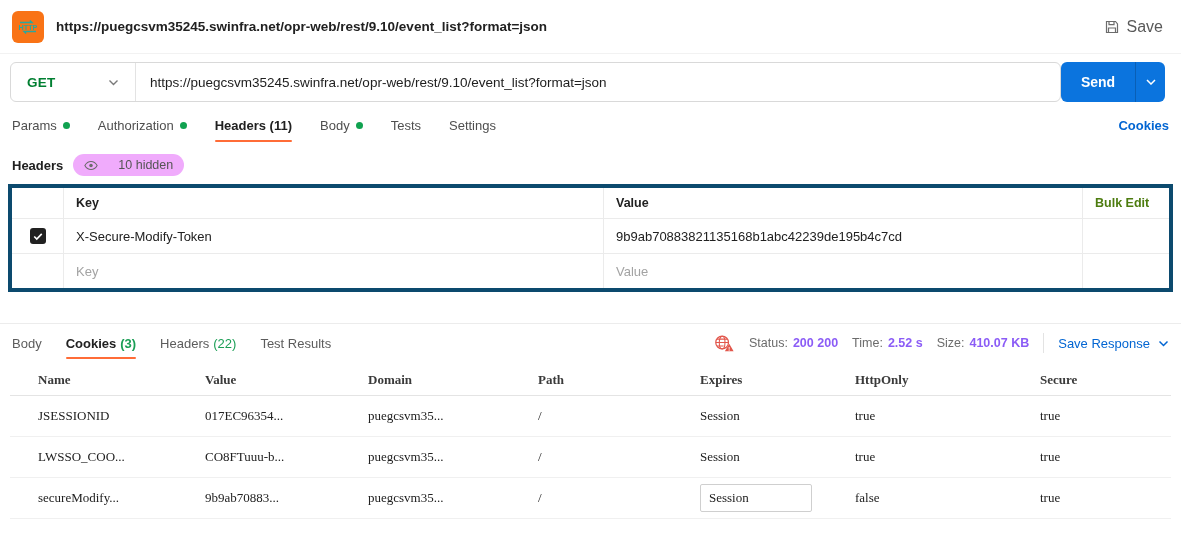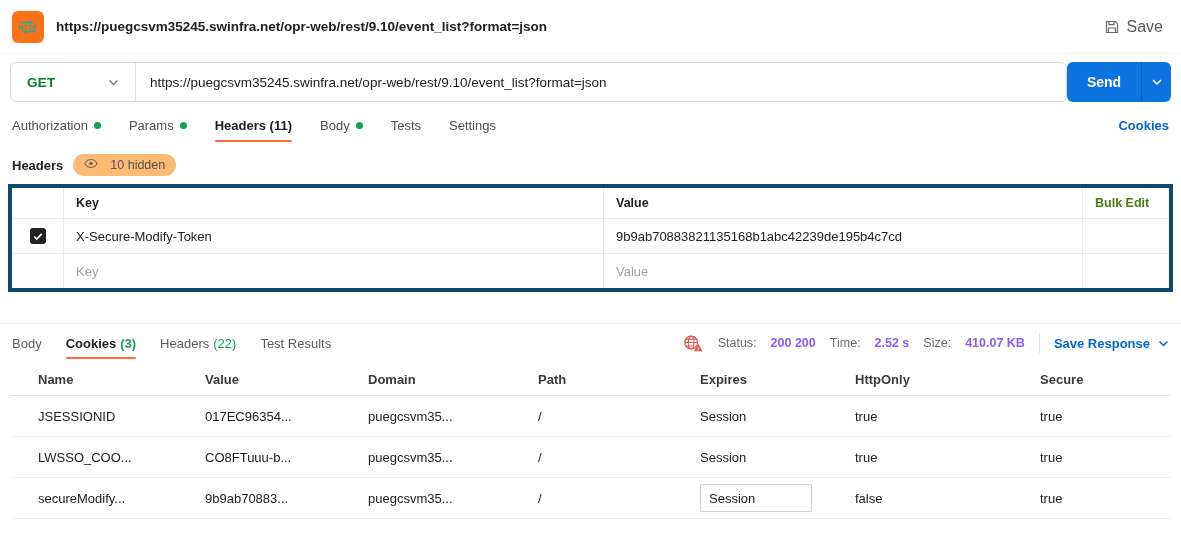--- a/index.html
+++ b/index.html
@@ -9,21 +9,21 @@
   
   .topbar { height:54px; display:flex; align-items:center; padding:0 18px 0 12px;
             border-bottom:1px solid #f2f2f2; }
   .http-icon { width:32px; height:32px; border-radius:6px; background:#f97316;
                display:flex; align-items:center; justify-content:center; flex:0 0 auto; }
   .topbar-title { margin-left:12px; font-size:13.5px; font-weight:bold; color:#212121; }
   .save-btn { margin-left:auto; display:flex; align-items:center; gap:7px; background:none;
               border:none; cursor:pointer; font-family:inherit; font-size:16px; color:#595959; }
 
   
-  .req-row { margin:8px 10px 0 10px; display:flex; gap:0; height:40px; }
+  .req-row { margin:8px 16px 0 10px; display:flex; gap:0; height:40px; }
   .url-box { flex:1; display:flex; align-items:stretch; border:1px solid #d9d9d9;
              border-radius:6px; background:#fff; overflow:hidden; }
   .method { display:flex; align-items:center; justify-content:space-between; width:124px;
             padding:0 16px; background:none; border:none; cursor:pointer; font-family:inherit; }
   .method-label { font-size:13.5px; font-weight:bold; color:#007f31; letter-spacing:.2px; }
   .method .chev { color:#7a7a7a; }
   .vdiv { width:1px; background:#e3e3e3; margin:0; }
   .url-input { flex:1; border:none; outline:none; font-family:inherit; font-size:13.5px;
                color:#212121; padding:0 14px; background:transparent; }
   .send-group { display:flex; width:104px; border-radius:6px; overflow:hidden; background:#0b74de; }
@@ -41,21 +41,21 @@
   .tab.active::after { content:""; position:absolute; left:0; right:0; bottom:6px;
                        height:2px; background:#ff6c37; border-radius:2px; }
   .dot { width:7px; height:7px; border-radius:50%; background:#10a250; }
   .tabs-right { margin-left:auto; }
   .link-btn { background:none; border:none; cursor:pointer; font-family:inherit;
               font-size:13px; font-weight:600; color:#0265d2; }
 
   
   .hmeta { margin:6px 12px 8px 12px; display:flex; align-items:center; gap:10px; }
   .hmeta-title { font-size:13px; font-weight:600; color:#212121; }
-  .pill { display:flex; gap:12px; background:#fdba74; border-radius:14px;
+  .pill { display:flex; align-items:center; gap:20px; background:#f0abfc; border-radius:14px;
           padding:4px 11px; font-size:12.5px; color:#555; cursor:pointer; border:none; font-family:inherit; }
 
   
   .htable { margin:0 8px; border:4px solid #0c4a6e; }
   .hrow { display:grid; grid-template-columns:52px 540px 1fr 86px; }
   .hrow + .hrow { border-top:1px solid #ebebeb; }
   .hrow.head { height:30px; }
   .hrow.body { height:35px; }
   .hcell { display:flex; align-items:center; padding:0 12px; border-right:1px solid #ebebeb;
            font-size:13px; color:#212121; overflow:hidden; white-space:nowrap; }
@@ -73,36 +73,36 @@
   
   .section-divider { margin-top:31px; border-top:1px solid #ececec; }
   .resp-tabs { margin:0 12px; height:38px; display:flex; align-items:center; gap:24px; }
   .rtab { position:relative; height:100%; display:flex; align-items:center; gap:4px;
           font-size:13px; color:#5c5c5c; cursor:pointer; }
   .rtab.active { color:#212121; font-weight:600; }
   .rtab.active::after { content:""; position:absolute; left:0; right:0; bottom:3px;
                         height:2px; background:#ff6c37; border-radius:2px; }
   .count { color:#1a9e55; }
   .resp-right { margin-left:auto; display:flex; align-items:center; gap:14px; }
-  .stat { display:flex; gap:14px; font-size:12.5px; cursor:default; }
+  .stat { display:flex; gap:5px; font-size:12.5px; cursor:default; }
   .stat .lab { color:#6b6b6b; }
   .stat .val { color:#8b5cf6; font-weight:600; }
   .stat-div { width:1px; height:20px; background:#e3e3e3; }
   .save-resp { display:flex; align-items:center; gap:8px; background:none; border:none;
-               font-family:inherit; font-size:13px; font-weight:700; color:#0265d2; cursor:pointer; }
+               font-family:inherit; font-size:13px; font-weight:400; color:#0265d2; cursor:pointer; }
 
   
   .ctable { margin:2px 10px 0 10px; }
   .cgrid { display:grid; grid-template-columns:167px 163px 170px 162px 155px 185px 1fr;
            padding-left:28px; align-items:center; }
   .chead { height:32px; border-bottom:1px solid #e4e4e4; }
   .chead .ccell { font-weight:600; font-size:13px; color:#3a3a3a; }
   .crow { height:41px; border-bottom:1px solid #f0f0f0; }
   .ccell { font-size:13px; color:#212121; overflow:hidden; white-space:nowrap;
-           text-overflow:ellipsis; padding-right:16px; }
+           text-overflow:ellipsis; padding-right:16px;font-family:Liberation Serif, serif; }
   .cell-input { width:112px; height:28px; border:1px solid #cfcfcf; border-radius:2px;
                 font-family:inherit; font-size:13px; color:#212121; padding:0 8px; outline:none; }
   svg { display:block; }
 </style>
 </head>
 <body>
 
 <header class="topbar">
   <div class="http-icon">
     <svg width="22" height="22" viewBox="0 0 22 22">
@@ -138,25 +138,25 @@
     <button class="send-caret">
       <svg width="10" height="6" viewBox="0 0 10 6">
         <path d="M1 1l4 4 4-4" fill="none" stroke="#fff" stroke-width="1.5"></path>
       </svg>
     </button>
   </div>
 </div>
 
 <nav class="tabs">
   <div class="tab">
+    <span>Params</span>
+    <span class="dot"></span>
+  </div>
+  <div class="tab">
     <span>Authorization</span>
-    <span class="dot"></span>
-  </div>
-  <div class="tab">
-    <span>Params</span>
     <span class="dot"></span>
   </div>
   <div class="tab active">
     <span>Headers (11)</span>
   </div>
   <div class="tab">
     <span>Body</span>
     <span class="dot"></span>
   </div>
   <div class="tab">

